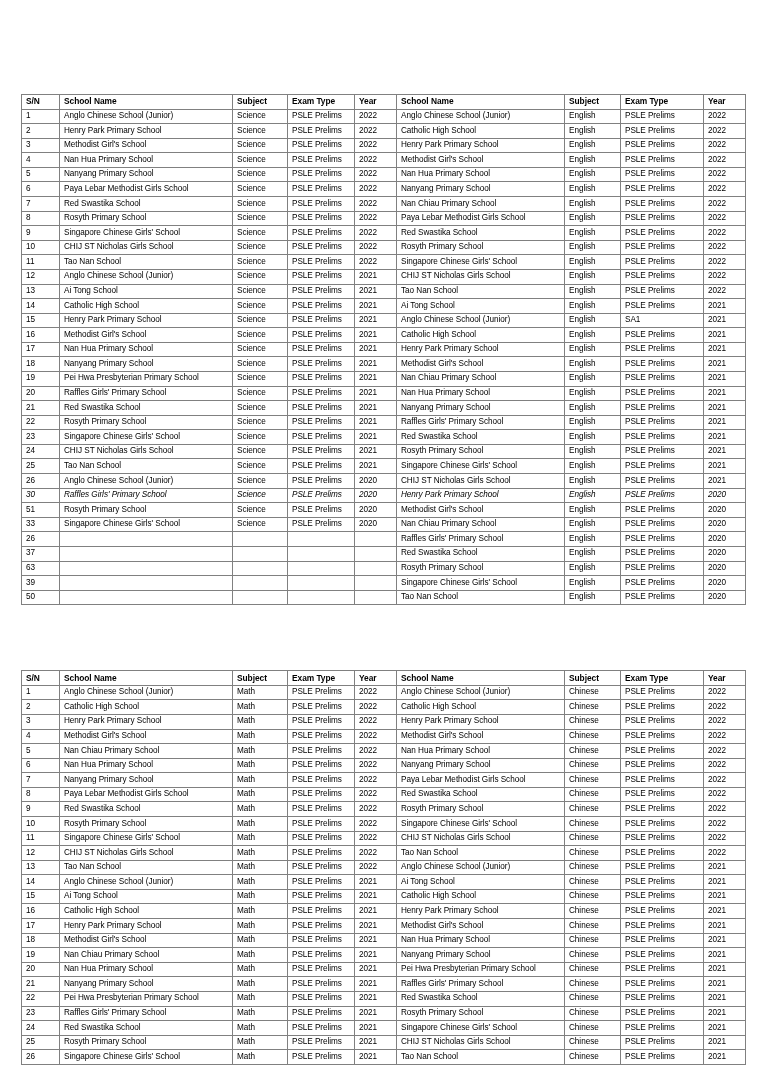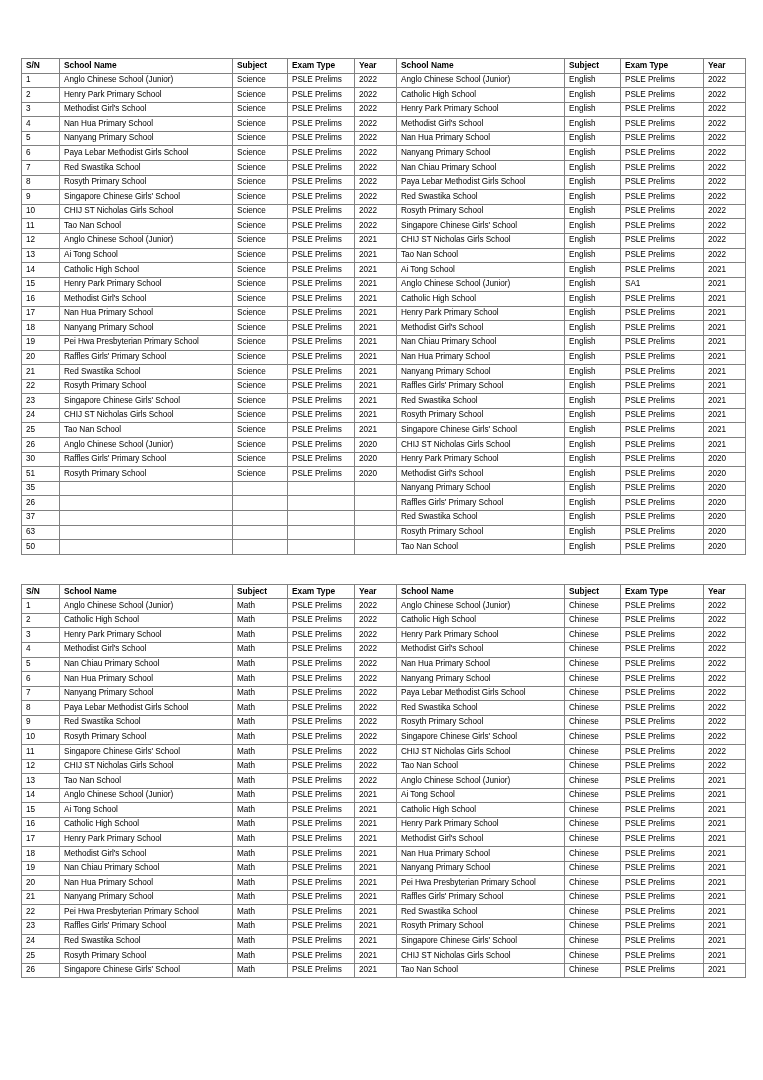--- a/index.html
+++ b/index.html
@@ -45,37 +45,39 @@
     text-align: left;
     letter-spacing: -0.05px;
   }
   table.data-table th {
     font-weight: bold;
     font-size: 8.4px;
   }
   
   table.data-table {
     border: 1px solid #595959;
+    margin-top: 36px;
   }
   
   col.c-sn      { width: 38px; }
   col.c-school  { width: 173px; }
   col.c-subject { width: 55px; }
   col.c-exam    { width: 67px; }
   col.c-year    { width: 42px; }
   col.c-school2 { width: 168px; }
   col.c-subject2{ width: 56px; }
   col.c-exam2   { width: 83px; }
   col.c-year2   { width: 42px; }
 
   .empty-cell { color: transparent; }
 
   
   tr.sect-break > td, tr.sect-break > th {
     border-top: 1.1px solid #404040;
+    font-style: italic;
   }
 </style>
 </head>
 <body>
 
 <div class="page">
 
   <table class="data-table" id="table-1">
     <colgroup>
       <col class="c-sn">
@@ -404,26 +406,26 @@
           <td>Rosyth Primary School</td>
           <td>Science</td>
           <td>PSLE Prelims</td>
           <td>2020</td>
           <td>Methodist Girl's School</td>
           <td>English</td>
           <td>PSLE Prelims</td>
           <td>2020</td>
         </tr>
         <tr>
-          <td>35</td>
-          <td class="empty-cell"></td>
-          <td class="empty-cell"></td>
-          <td class="empty-cell"></td>
-          <td class="empty-cell"></td>
-          <td>Nanyang Primary School</td>
+          <td>33</td>
+          <td>Singapore Chinese Girls' School</td>
+          <td>Science</td>
+          <td>PSLE Prelims</td>
+          <td>2020</td>
+          <td>Nan Chiau Primary School</td>
           <td>English</td>
           <td>PSLE Prelims</td>
           <td>2020</td>
         </tr>
         <tr>
           <td>26</td>
           <td class="empty-cell"></td>
           <td class="empty-cell"></td>
           <td class="empty-cell"></td>
           <td class="empty-cell"></td>
@@ -443,20 +445,31 @@
           <td>PSLE Prelims</td>
           <td>2020</td>
         </tr>
         <tr>
           <td>63</td>
           <td class="empty-cell"></td>
           <td class="empty-cell"></td>
           <td class="empty-cell"></td>
           <td class="empty-cell"></td>
           <td>Rosyth Primary School</td>
+          <td>English</td>
+          <td>PSLE Prelims</td>
+          <td>2020</td>
+        </tr>
+        <tr>
+          <td>39</td>
+          <td class="empty-cell"></td>
+          <td class="empty-cell"></td>
+          <td class="empty-cell"></td>
+          <td class="empty-cell"></td>
+          <td>Singapore Chinese Girls' School</td>
           <td>English</td>
           <td>PSLE Prelims</td>
           <td>2020</td>
         </tr>
         <tr>
           <td>50</td>
           <td class="empty-cell"></td>
           <td class="empty-cell"></td>
           <td class="empty-cell"></td>
           <td class="empty-cell"></td>

